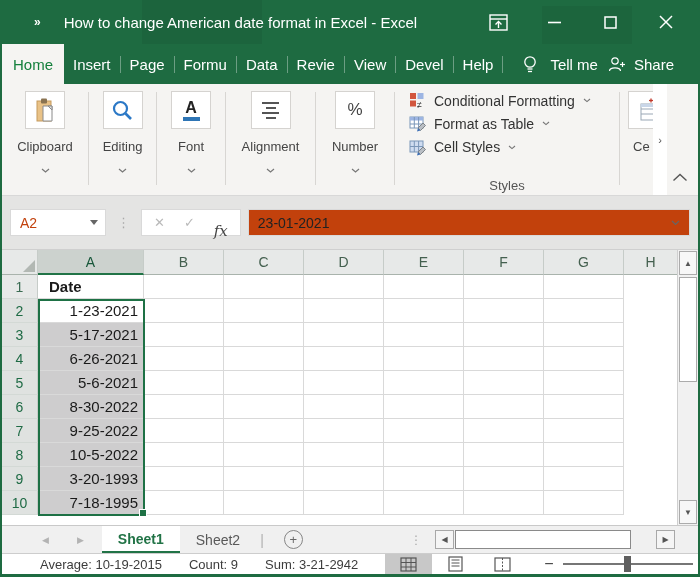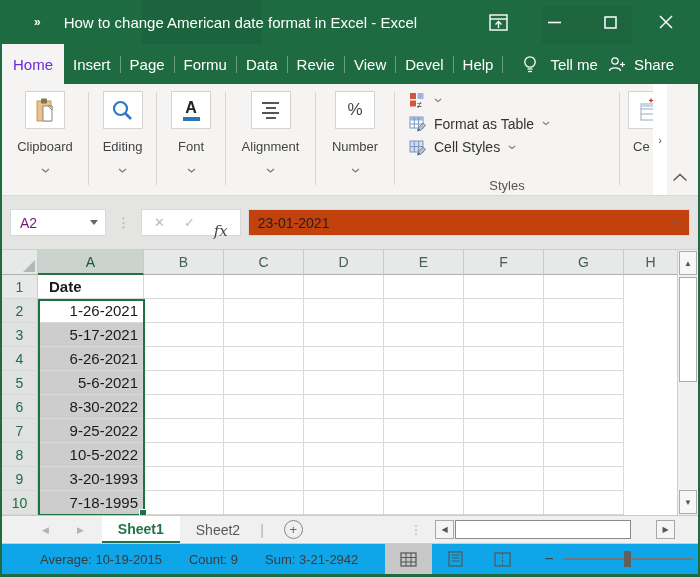--- a/index.html
+++ b/index.html
@@ -13,21 +13,21 @@
   .tb-tex2 { position:absolute; left:540px; top:6px; width:90px; height:38px; background:rgba(0,0,0,0.05); }
   .qat { margin-left:32px; font-size:12px; font-weight:bold; letter-spacing:-1px; z-index:1; }
   .title { margin-left:24px; font-size:15px; z-index:1; white-space:nowrap; }
   .tb-controls { margin-left:auto; margin-right:22px; display:flex; align-items:center; gap:36px; z-index:1; }
   .tb-btn { display:flex; align-items:center; justify-content:center; width:20px; height:20px; }
 
   
   .menubar { height:40px; background:#1e6b41; display:flex; align-items:stretch; color:#fff; font-size:15px; flex:none; }
   .mtab { display:flex; align-items:center; padding:0 9px; white-space:nowrap; position:relative; }
   .mtab.first { padding:0 17px; }
-  .mtab.active { background:#f5f4f2; color:#6d28d9; padding:0 11px; }
+  .mtab.active { background:#f5f4f2; color:#15803d; padding:0 11px; }
   .msep { width:1px; height:17px; background:rgba(255,255,255,0.35); align-self:center; }
   .tellme { display:flex; align-items:center; gap:13px; margin-left:20px; }
   .share { display:flex; align-items:center; gap:8px; margin-left:auto; margin-right:24px; }
 
   
   .ribbon { height:112px; background:#f5f4f2; display:flex; align-items:stretch; border-bottom:1px solid #d8d8d8; position:relative; flex:none; }
   .rgroup { display:flex; flex-direction:column; align-items:center; flex:none; }
   .g-clip{width:86px;} .g-edit{width:67px;} .g-font{width:68px;} .g-align{width:89px;} .g-num{width:78px;}
   .icon-box { width:40px; height:38px; background:#fff; border:1px solid #d5d3d0; margin-top:7px; display:flex; align-items:center; justify-content:center; }
   .rg-label { font-size:13px; color:#444; margin-top:10px; white-space:nowrap; }
@@ -45,21 +45,21 @@
   .styles-label { margin-top:19px; font-size:13px; color:#555; align-self:center; margin-right:14px; }
 
   .g-cells { width:33px; overflow:hidden; display:flex; flex-direction:column; align-items:flex-start; flex:none; }
   .g-cells .icon-box { margin-left:8px; flex:none; }
   .g-cells .rg-label { margin-left:13px; }
   .ribbon-strip { width:14px; background:#fff; display:flex; align-items:center; justify-content:center; color:#555; font-size:11px; flex:none; }
   .collapse-btn { position:absolute; right:10px; bottom:9px; }
 
   
   .formula-row { height:54px; background:#e4e4e3; display:flex; align-items:center; padding:0 8px; border-bottom:1px solid #cfcfcf; flex:none; }
-  .name-box { width:96px; height:27px; background:#fff; border:1px solid #d9d9d9; display:flex; align-items:center; padding:0 7px 0 9px; font-size:14px; color:#701a75; }
+  .name-box { width:96px; height:27px; background:#fff; border:1px solid #d9d9d9; display:flex; align-items:center; padding:0 7px 0 9px; font-size:14px; color:#c2410c; }
   .name-box svg { margin-left:auto; }
   .fdots { color:#a9a9a9; font-size:13px; margin:0 11px; }
   .fx-block { height:27px; background:#fff; border:1px solid #d9d9d9; display:flex; align-items:center; gap:19px; padding:0 12px; }
   .fx-x, .fx-check { color:#b9b9b9; font-size:13px; }
   .fx-fx { font-style:italic; font-size:15px; color:#444; font-family:"DejaVu Serif",serif;margin-top:16px; }
   .formula-input { flex:1; height:27px; background:#c2410c; border:1px solid #d9d9d9; margin-left:7px; display:flex; align-items:center; padding:0 9px; font-size:14px; color:#222; }
   .formula-input svg { margin-left:auto; }
 
   
   .grid { flex:1; background:#fff; position:relative; overflow:hidden; }
@@ -92,21 +92,21 @@
   .stab.inactive { color:#595959; }
   .stab-sep { align-self:center; color:#b0b0b0; margin:0 4px; }
   .addsheet { align-self:center; width:19px; height:19px; border:1px solid #868686; border-radius:50%; display:flex; align-items:center; justify-content:center; color:#666; font-size:13px; margin-left:16px; }
   .tdots { align-self:center; color:#a9a9a9; font-size:12px; margin-left:auto; margin-right:13px; }
   .hscroll { align-self:center; display:flex; align-items:center; margin-right:23px; }
   .hs-btn { width:19px; height:19px; background:#f5f5f5; border:1px solid #a8a8a8; display:flex; align-items:center; justify-content:center; font-size:8px; color:#555; flex:none; }
   .hs-thumb { width:176px; height:19px; background:#fff; border:1px solid #8a8a8a; margin-left:1px; }
   .hs-track { width:25px; height:19px; }
 
   
-  .statusbar { height:31px; background:#0ea5e9; border-top:1px solid #cdcdcd; display:flex; align-items:center; padding-left:38px; font-size:13px; color:#3c3c3c; flex:none;text-align:right; }
+  .statusbar { height:21px; background:#ffffff; border-top:1px solid #cdcdcd; display:flex; align-items:center; padding-left:38px; font-size:13px; color:#3c3c3c; flex:none;text-align:right; }
   .st-item { margin-right:27px; white-space:nowrap; }
   .viewbtns { margin-left:auto; display:flex; align-items:stretch; height:100%; }
   .vbtn { width:47px; display:flex; align-items:center; justify-content:center; }
   .vbtn.active { background:#c8c8c8; }
   .zoomctl { display:flex; align-items:center; gap:9px; margin:0 14px 0 18px; }
   .zoom-minus,.zoom-plus { font-size:16px; color:#444; }
   .zoom-track { width:130px; height:2px; background:#767676; position:relative; }
   .zoom-thumb { position:absolute; left:47%; top:-7px; width:7px; height:16px; background:#5f5f5f; }
 </style>
 </head>
@@ -258,20 +258,21 @@
       <div class="rsep"></div>
 
       <div class="g-styles">
         <div class="style-item">
           <svg width="17" height="17" viewBox="0 0 17 17">
               <rect x="1" y="1" width="6" height="6" fill="#d2563e"></rect>
               <rect x="1" y="8.5" width="6" height="6" fill="#d2563e"></rect>
               <rect x="8.5" y="1" width="6" height="6" fill="#9db5e3"></rect>
               <text x="8" y="16" font-size="9" fill="#333">≠</text>
             </svg>
+          <span>Conditional Formatting</span>
           <svg width="8" height="5">
               <path d="M1 1 L4 3.6 L7 1" stroke="#777" fill="none" stroke-width="1.1"></path>
             </svg>
         </div>
         <div class="style-item">
           <svg width="17" height="17" viewBox="0 0 17 17">
               <rect x="1" y="2" width="13" height="11" fill="#fff" stroke="#7a96b8"></rect>
               <rect x="1" y="2" width="13" height="3.5" fill="#9db5e3"></rect>
               <line x1="5.3" y1="2" x2="5.3" y2="13" stroke="#7a96b8"></line>
               <line x1="9.6" y1="2" x2="9.6" y2="13" stroke="#7a96b8"></line>
@@ -369,21 +370,21 @@
               <div class="cell col-b"></div>
               <div class="cell col-c"></div>
               <div class="cell col-d"></div>
               <div class="cell col-e"></div>
               <div class="cell col-f"></div>
               <div class="cell col-g"></div>
               <div class="cell col-h"></div>
             </div>
             <div class="grid-row">
               <div class="rh rh-sel">2</div>
-              <div class="cell col-a cell-date">1-26-2021</div>
+              <div class="cell col-a cell-date">1-23-2021</div>
               <div class="cell col-b"></div>
               <div class="cell col-c"></div>
               <div class="cell col-d"></div>
               <div class="cell col-e"></div>
               <div class="cell col-f"></div>
               <div class="cell col-g"></div>
               <div class="cell col-h"></div>
             </div>
             <div class="grid-row">
               <div class="rh rh-sel">3</div>

